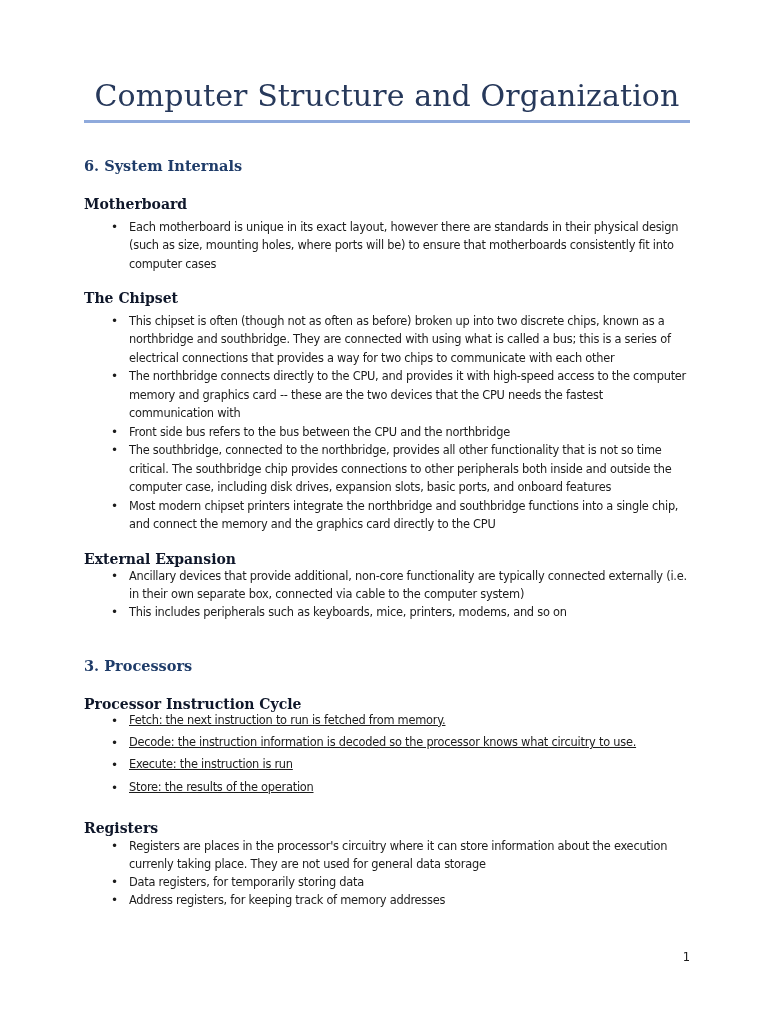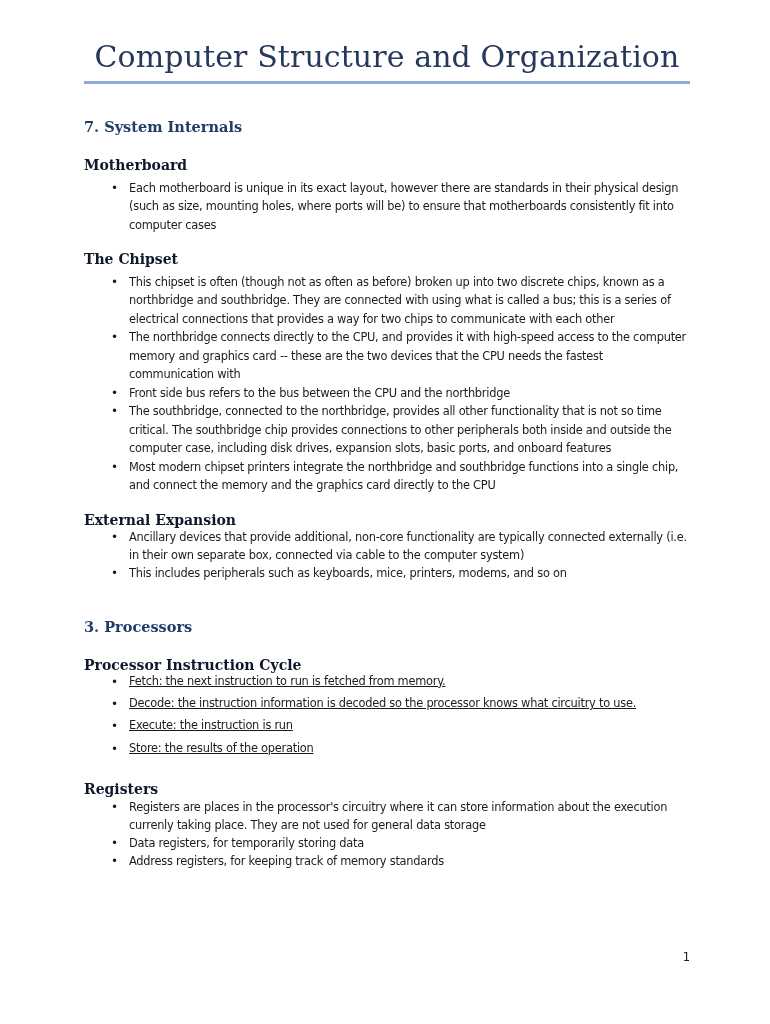--- a/index.html
+++ b/index.html
@@ -21,21 +21,21 @@
     left: 0; top: 0;
     width: 770px;
     height: 1024px;
     background: #ffffff;
     box-sizing: border-box;
     padding: 0 80px 0 84px;
   }
 
   
   .doc-title-wrap {
-    padding-top: 40px;
+    padding-top: 79px;
   }
   .doc-title {
     font-family: "DejaVu Serif", serif;
     font-size: 30px;
     font-weight: 400;
     color: #27395b;
     text-align: center;
     letter-spacing: 0.1px;
     line-height: 1.12;
     margin: 0;
@@ -124,21 +124,21 @@
 
 <div class="page">
 
   <div class="doc-title-wrap">
     <h1 class="doc-title">Computer Structure and Organization</h1>
     <div class="title-rule"></div>
   </div>
 
   <div class="sp-title-to-s1"></div>
 
-  <h2 class="h1-section">7. System Internals</h2>
+  <h2 class="h1-section">6. System Internals</h2>
 
   <div class="sp-h1-to-h2"></div>
 
   <h3 class="h2-section">Motherboard</h3>
   <div class="sp-h2-to-list"></div>
   <ul class="bullets">
     <li>Each motherboard is unique in its exact layout, however there are standards in their physical design (such as size, mounting holes, where ports will be) to ensure that motherboards consistently fit into computer cases</li>
   </ul>
 
   <div class="sp-list-to-h2"></div>
@@ -174,18 +174,18 @@
     <li>Execute: the instruction is run</li>
     <li>Store: the results of the operation</li>
   </ul>
 
   <div class="sp-list-to-h2"></div>
 
   <h3 class="h2-section">Registers</h3>
   <ul class="bullets tight">
     <li>Registers are places in the processor's circuitry where it can store information about the execution currenly taking place. They are not used for general data storage</li>
     <li>Data registers, for temporarily storing data</li>
-    <li>Address registers, for keeping track of memory standards</li>
+    <li>Address registers, for keeping track of memory addresses</li>
   </ul>
 
   <div class="page-number">1</div>
 
 </div>
 
 </body></html>

